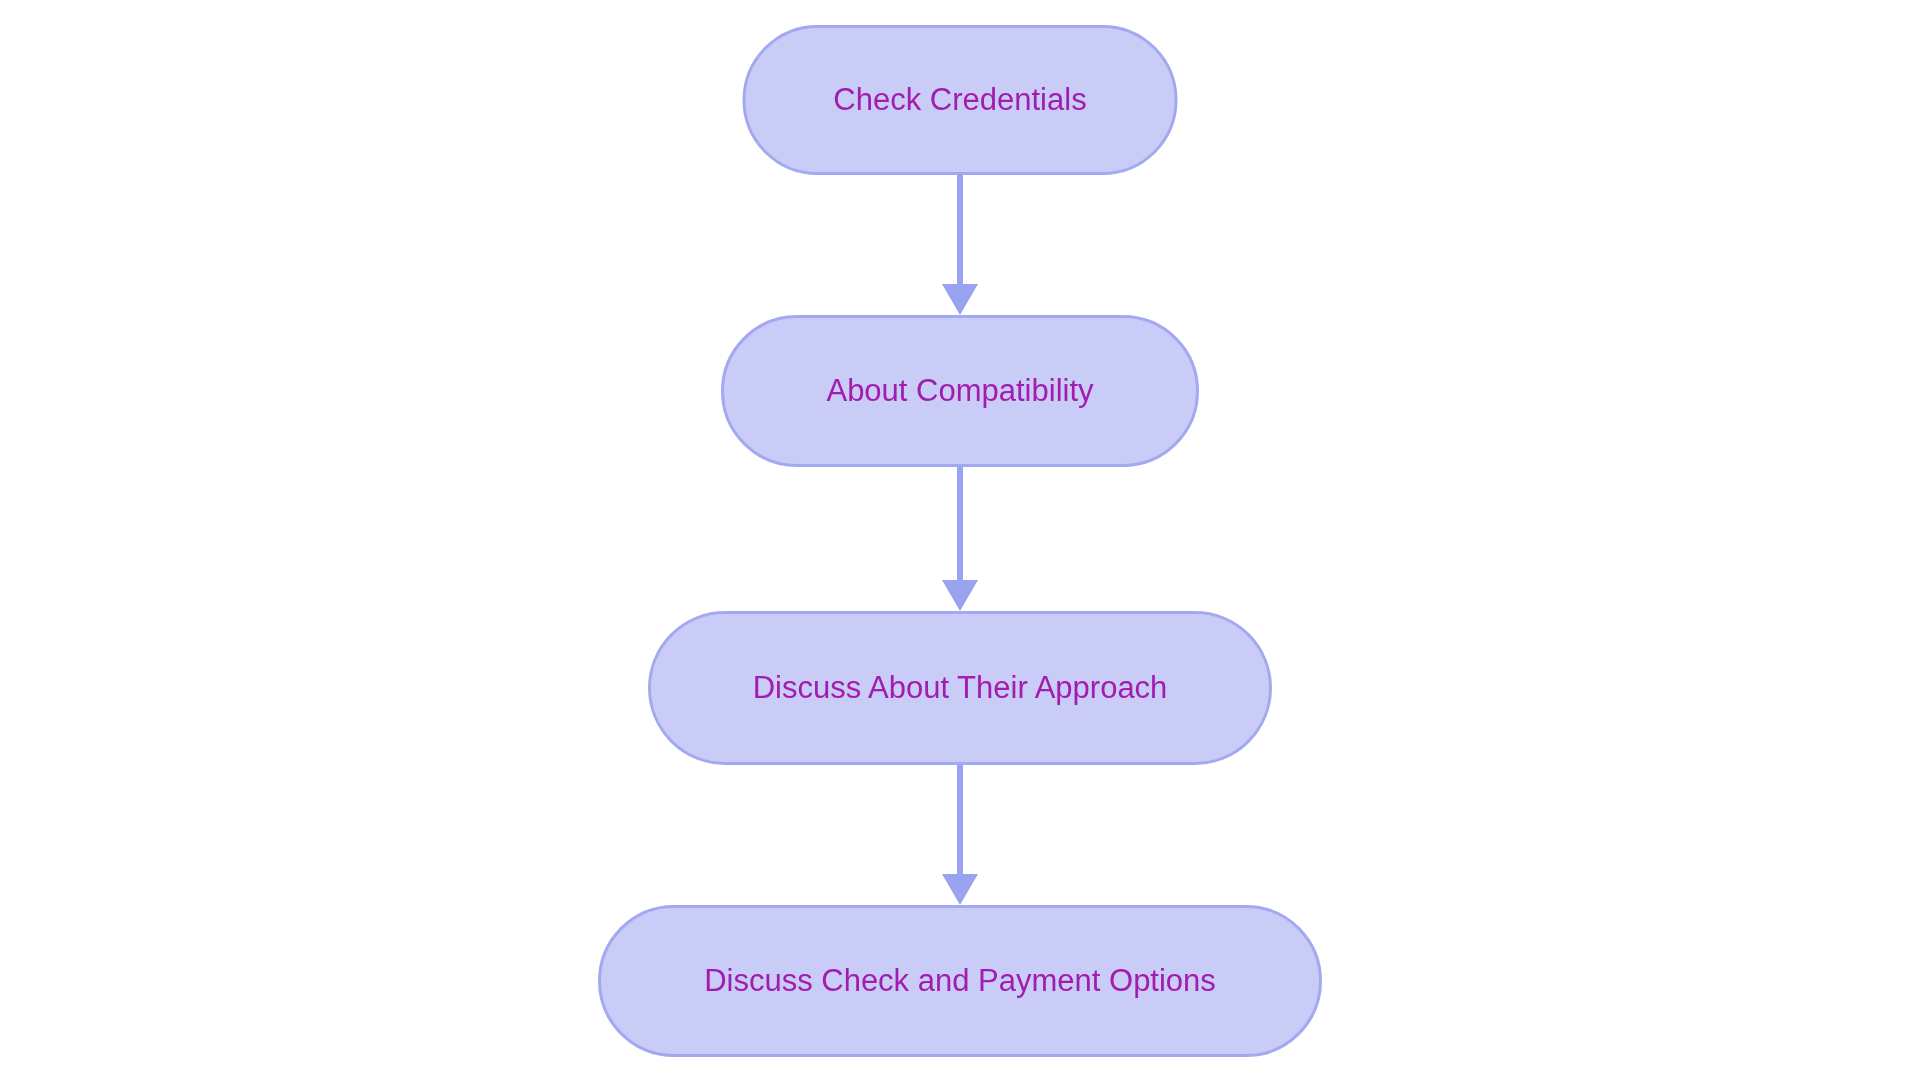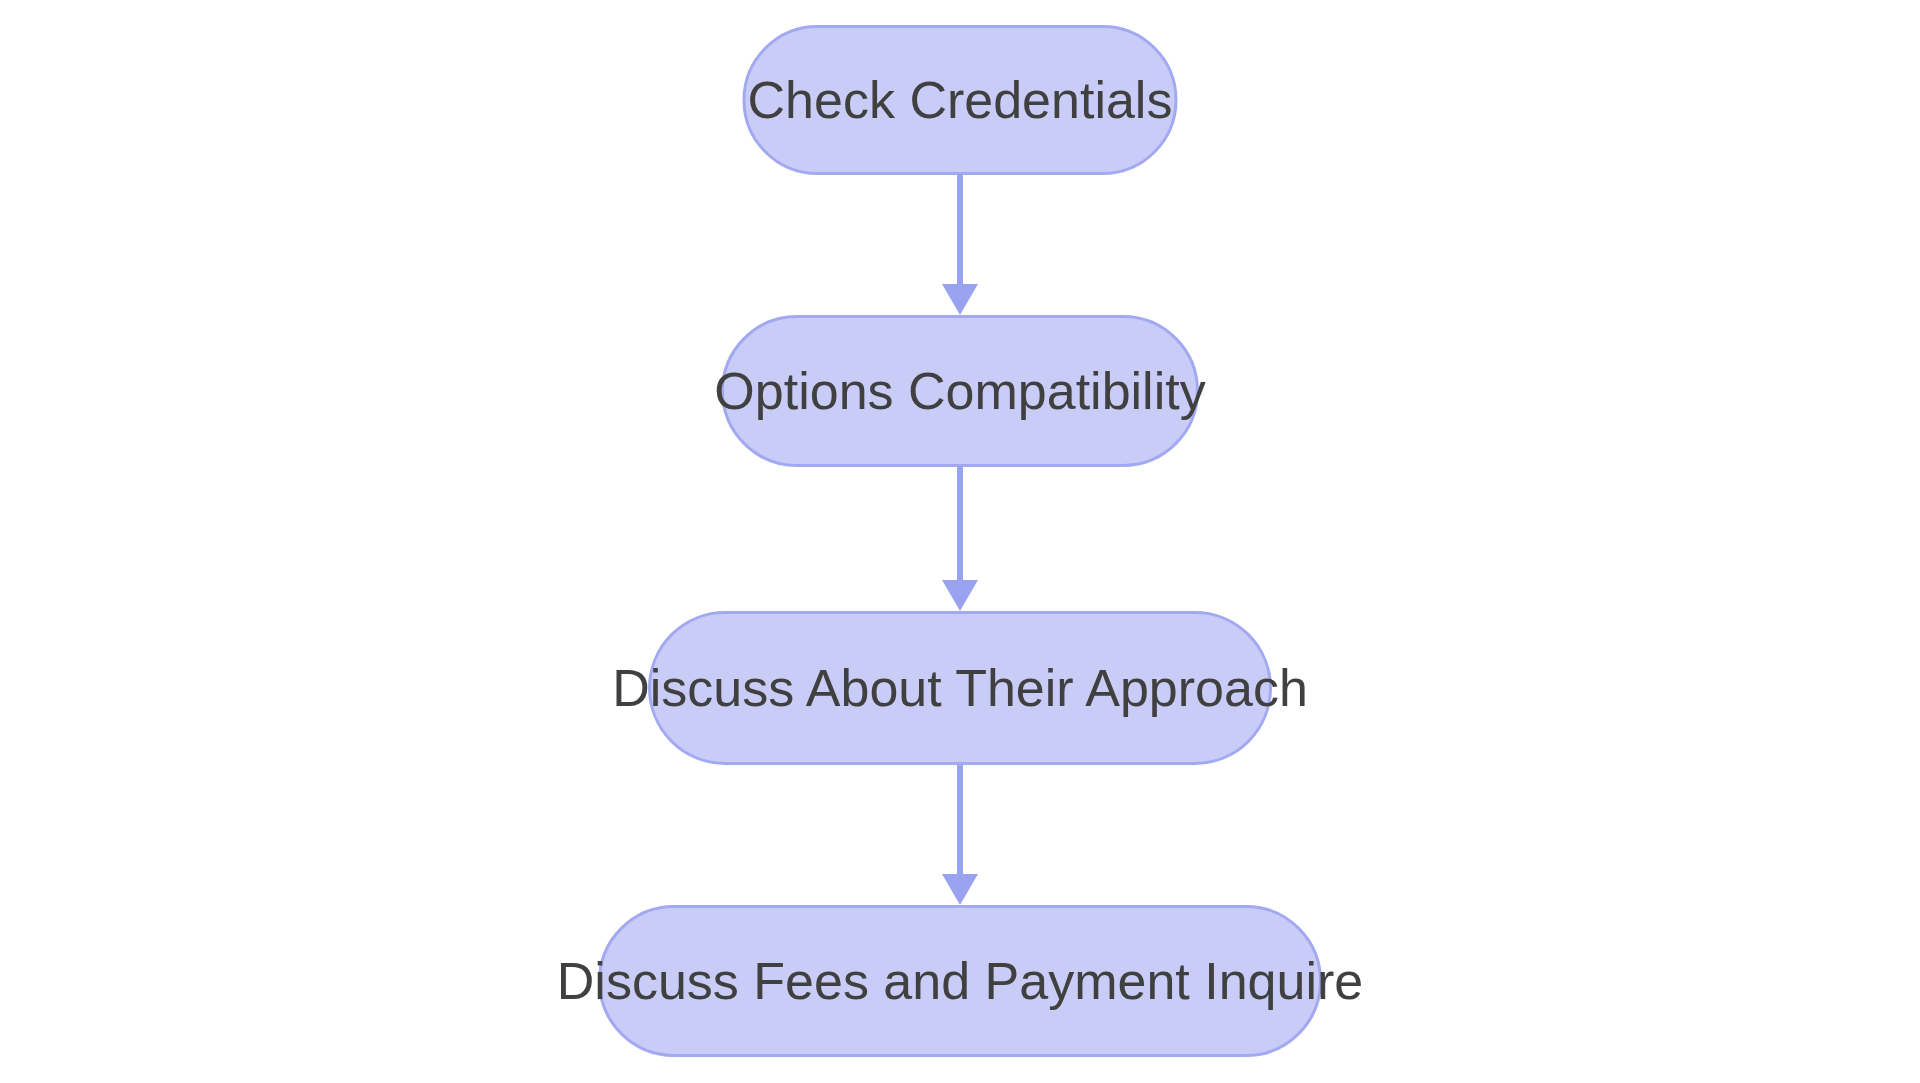--- a/index.html
+++ b/index.html
@@ -21,22 +21,22 @@
     transform: translateX(-50%);
     background: #c9ccf7;
     border: 3px solid #a2a9f0;
     border-radius: 80px;
     display: flex;
     align-items: center;
     justify-content: center;
     box-sizing: border-box;
   }
   .node-label {
-    color: #404040;
-    font-size: 52px;
+    color: #a21caf;
+    font-size: 31px;
     font-weight: 400;
     white-space: nowrap;
     text-align: center;
   }
   .arrow {
     position: absolute;
     left: 50%;
     transform: translateX(-50%);
     display: flex;
     flex-direction: column;
@@ -64,34 +64,34 @@
   <div class="node" style="top:25px; width:435px; height:150px;">
     <span class="node-label">Check Credentials</span>
   </div>
 
   <div class="arrow" style="top:175px; height:140px;">
     <div class="arrow-stem"></div>
     <div class="arrow-head"></div>
   </div>
 
   <div class="node" style="top:315px; width:478px; height:152px;">
-    <span class="node-label">Options Compatibility</span>
+    <span class="node-label">About Compatibility</span>
   </div>
 
   <div class="arrow" style="top:467px; height:144px;">
     <div class="arrow-stem"></div>
     <div class="arrow-head"></div>
   </div>
 
   <div class="node" style="top:611px; width:624px; height:154px;">
     <span class="node-label">Discuss About Their Approach</span>
   </div>
 
   <div class="arrow" style="top:765px; height:140px;">
     <div class="arrow-stem"></div>
     <div class="arrow-head"></div>
   </div>
 
   <div class="node" style="top:905px; width:724px; height:152px;">
-    <span class="node-label">Discuss Fees and Payment Inquire</span>
+    <span class="node-label">Discuss Check and Payment Options</span>
   </div>
 
 </div>
 
 </body></html>

